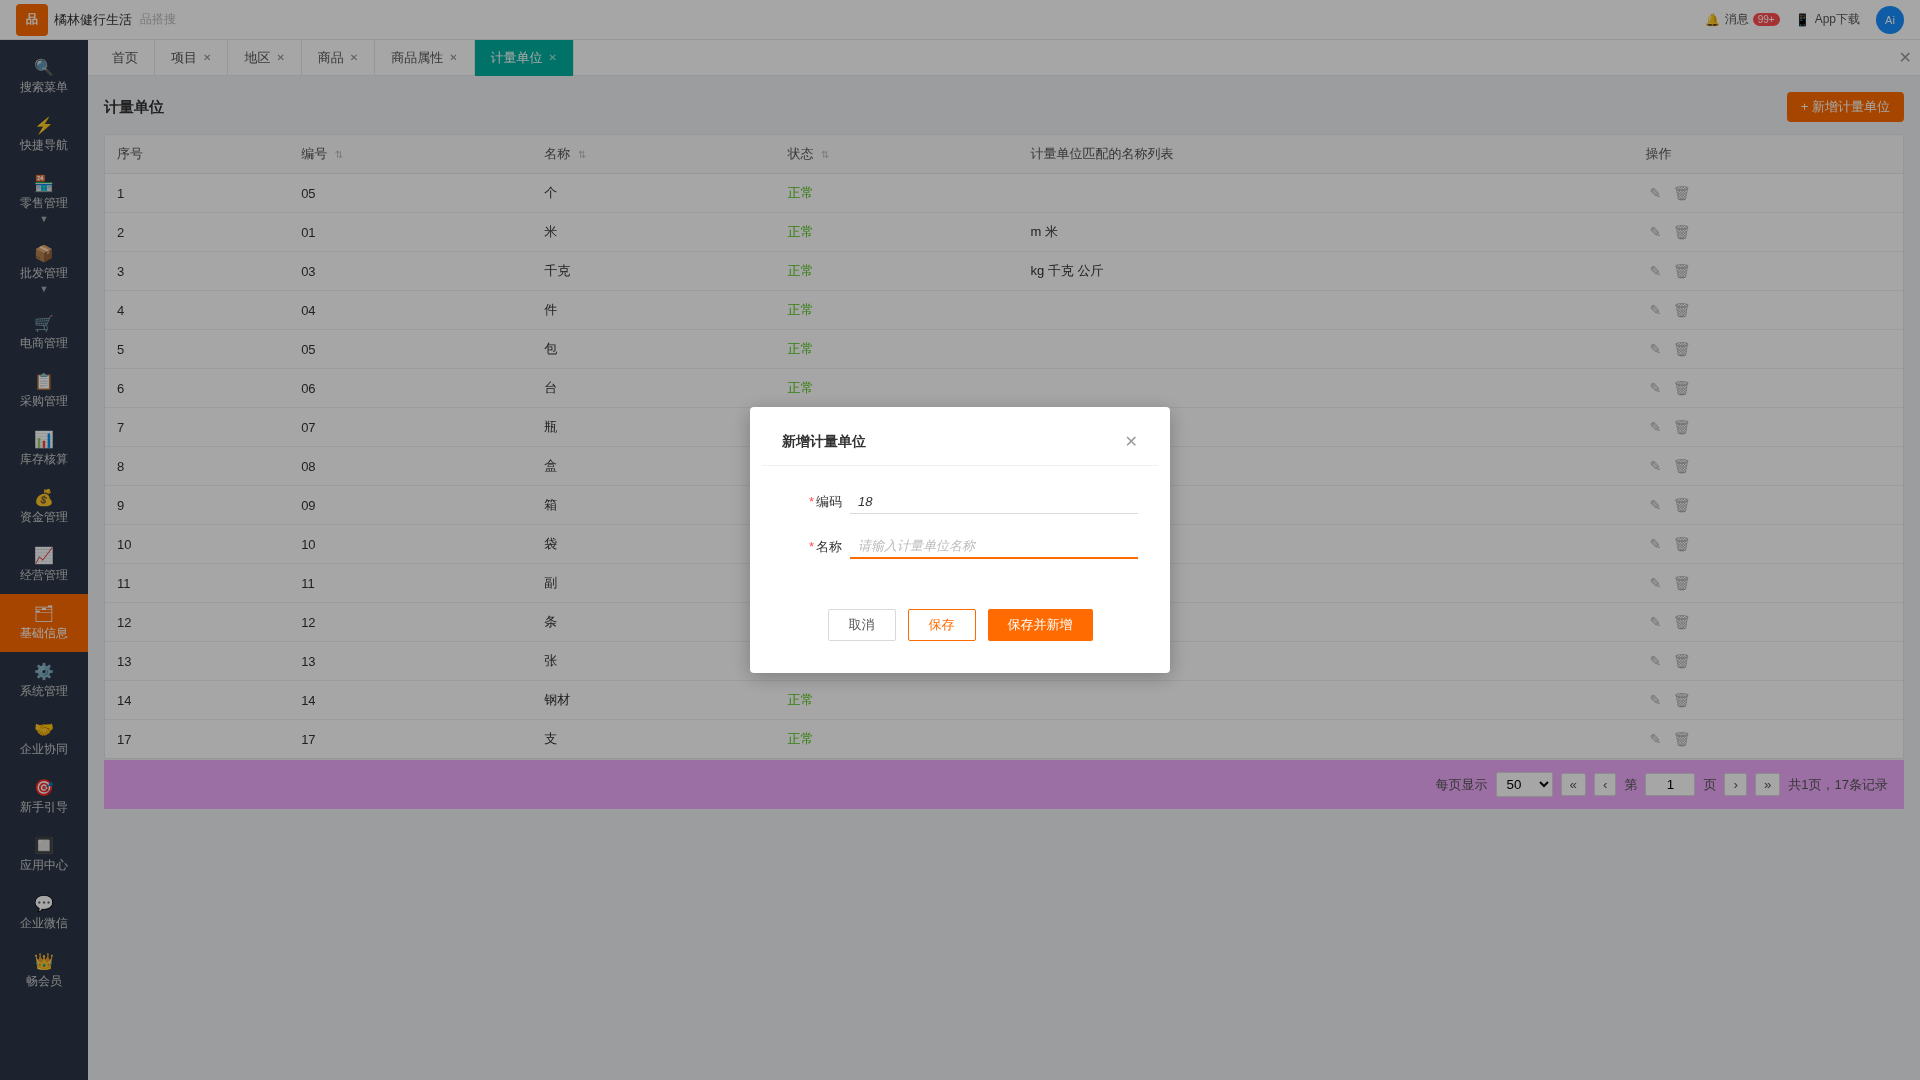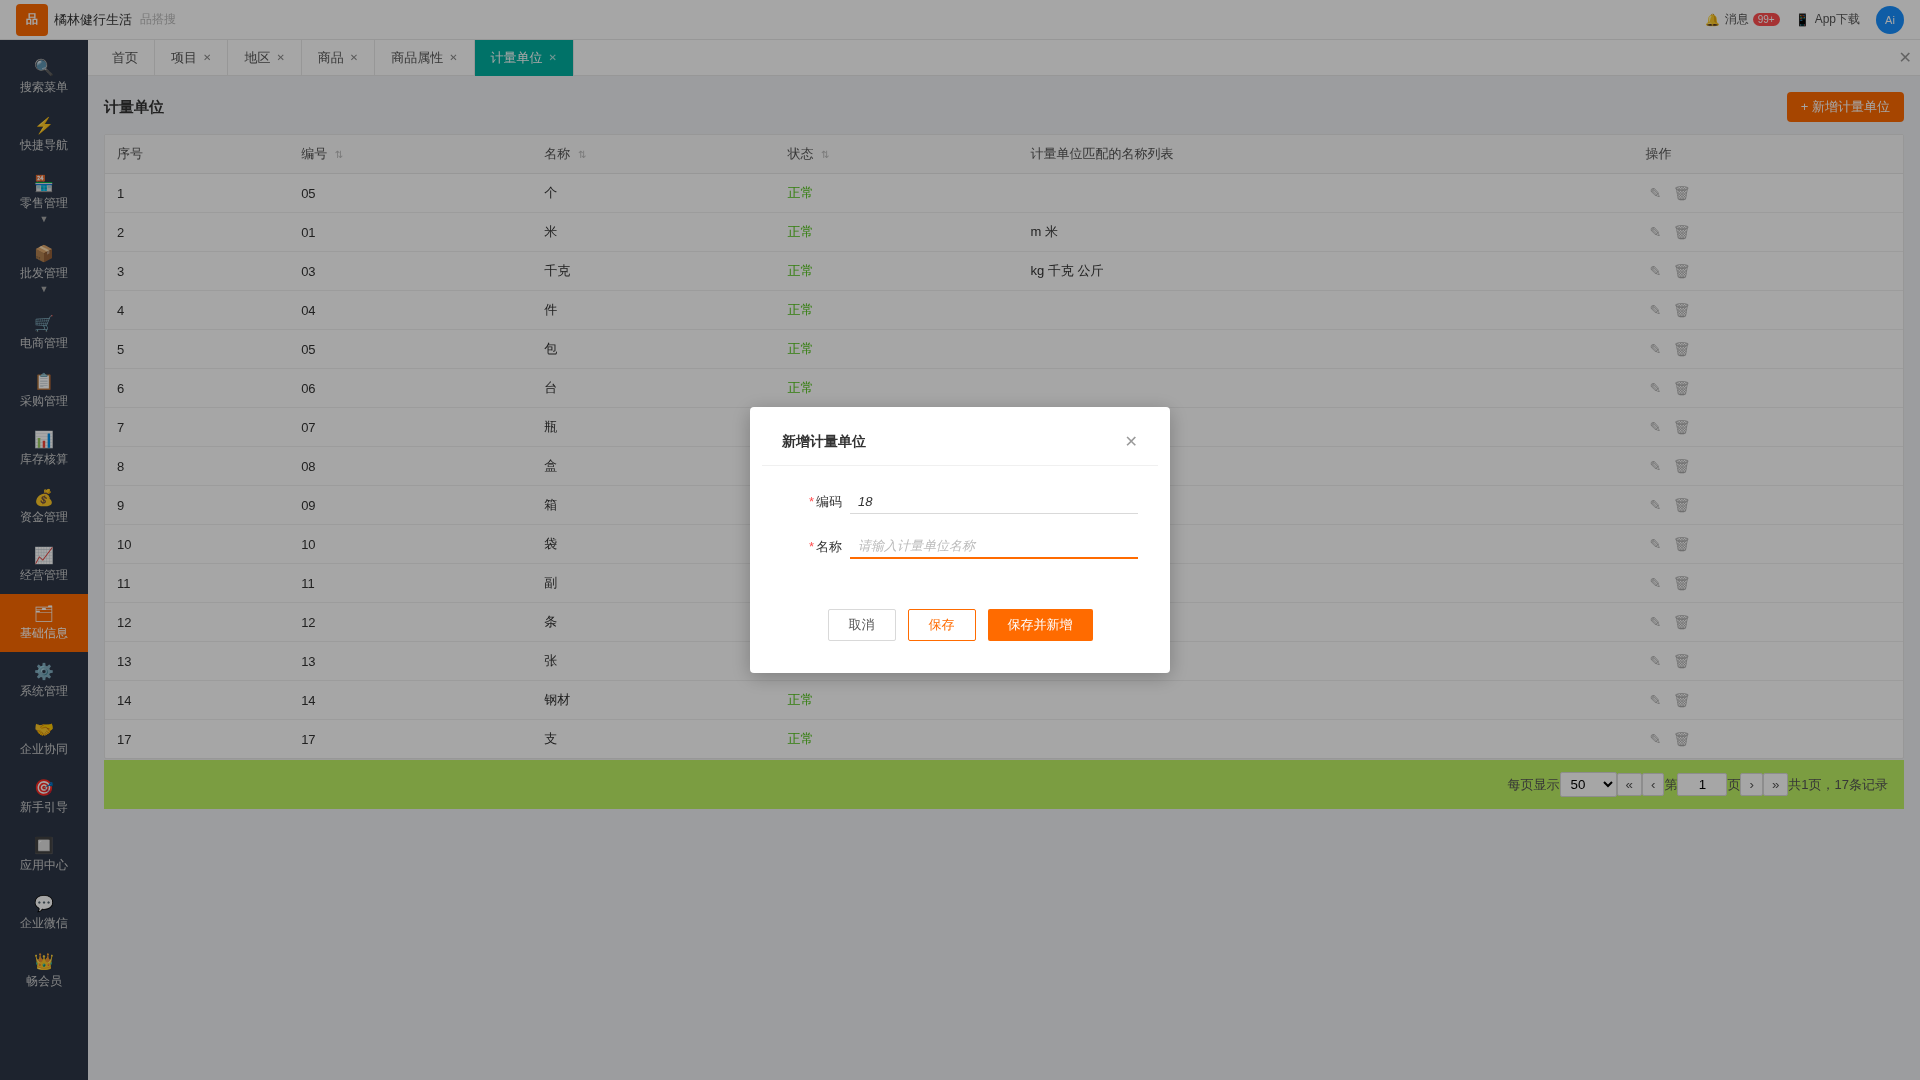--- a/index.html
+++ b/index.html
@@ -97,21 +97,21 @@
     thead tr { background: #fafafa; }
     thead th { padding: 10px 12px; text-align: left; color: #555; font-weight: 500; border-bottom: 1px solid #e8e8e8; white-space: nowrap; }
     tbody tr { border-bottom: 1px solid #f0f0f0; }
     tbody tr:last-child { border-bottom: none; }
     tbody td { padding: 9px 12px; color: #333; }
     .status-normal { color: #52c41a; }
     .sort-icon { font-size: 10px; color: #bbb; margin-left: 4px; }
     .action-btn { background: none; border: none; cursor: pointer; color: #aaa; font-size: 14px; padding: 2px 4px; }
 
     
-    .pagination { display: flex; align-items: center; justify-content: flex-end; padding: 12px 16px; gap: 0; font-size: 13px; color: #555; background: #bef264; border-top: 1px solid #f0f0f0; }
+    .pagination { display: flex; align-items: center; justify-content: flex-end; padding: 12px 16px; gap: 8px; font-size: 13px; color: #555; background: #f0abfc; border-top: 1px solid #f0f0f0; }
     .page-btn { border: 1px solid #d9d9d9; background: #fff; padding: 3px 8px; cursor: pointer; border-radius: 2px; color: #555; }
     .page-input { width: 50px; border: 1px solid #d9d9d9; padding: 3px 6px; text-align: center; border-radius: 2px; }
     .per-page-select { border: 1px solid #d9d9d9; padding: 3px 6px; border-radius: 2px; background: #fff; }
 
     
     .overlay {
       position: fixed; top: 0; left: 0; width: 1920px; height: 1080px;
       background: rgba(0,0,0,0.35);
       display: flex; align-items: center; justify-content: center;
       z-index: 1000;

